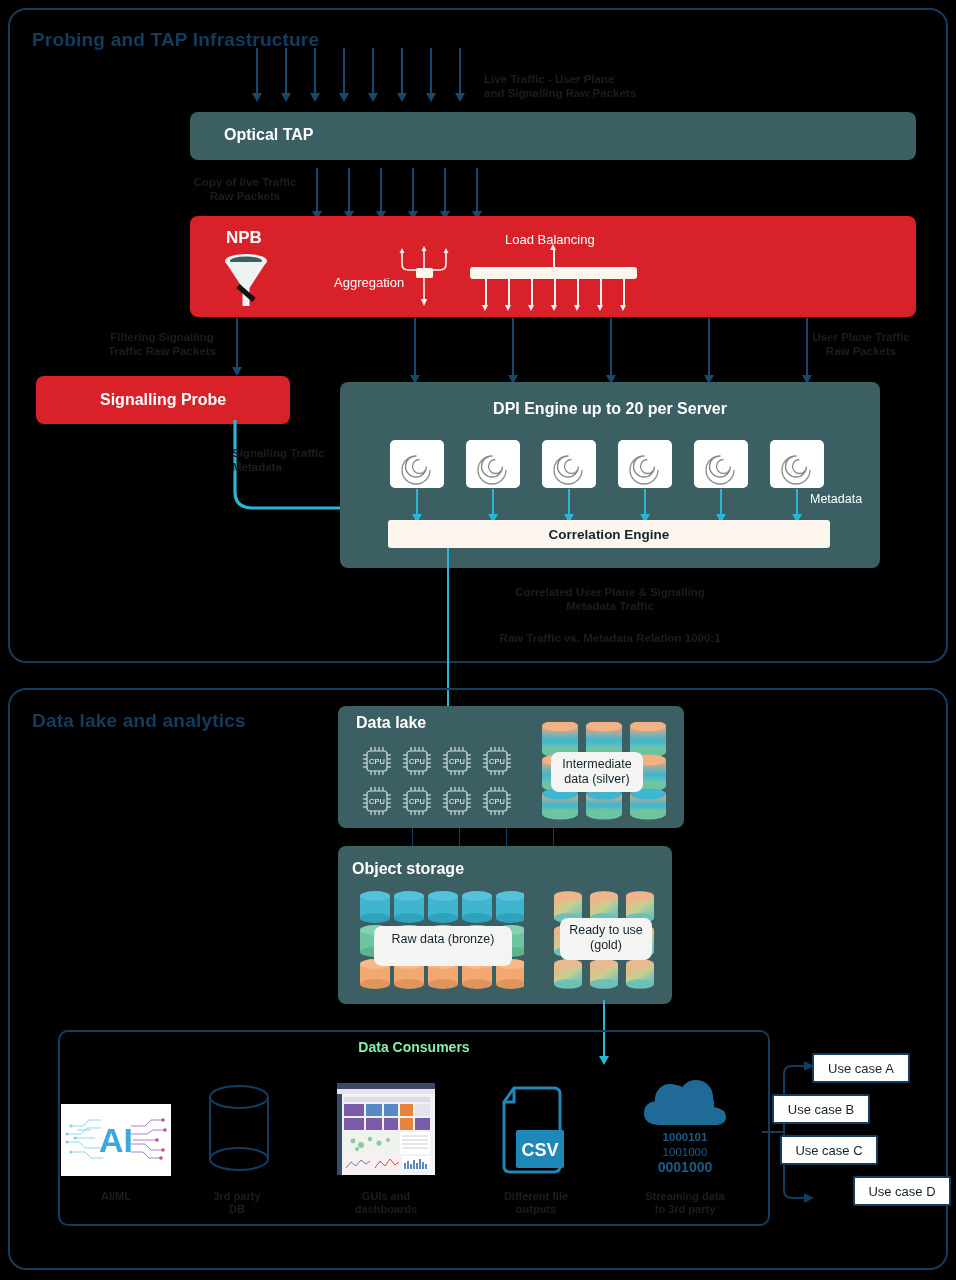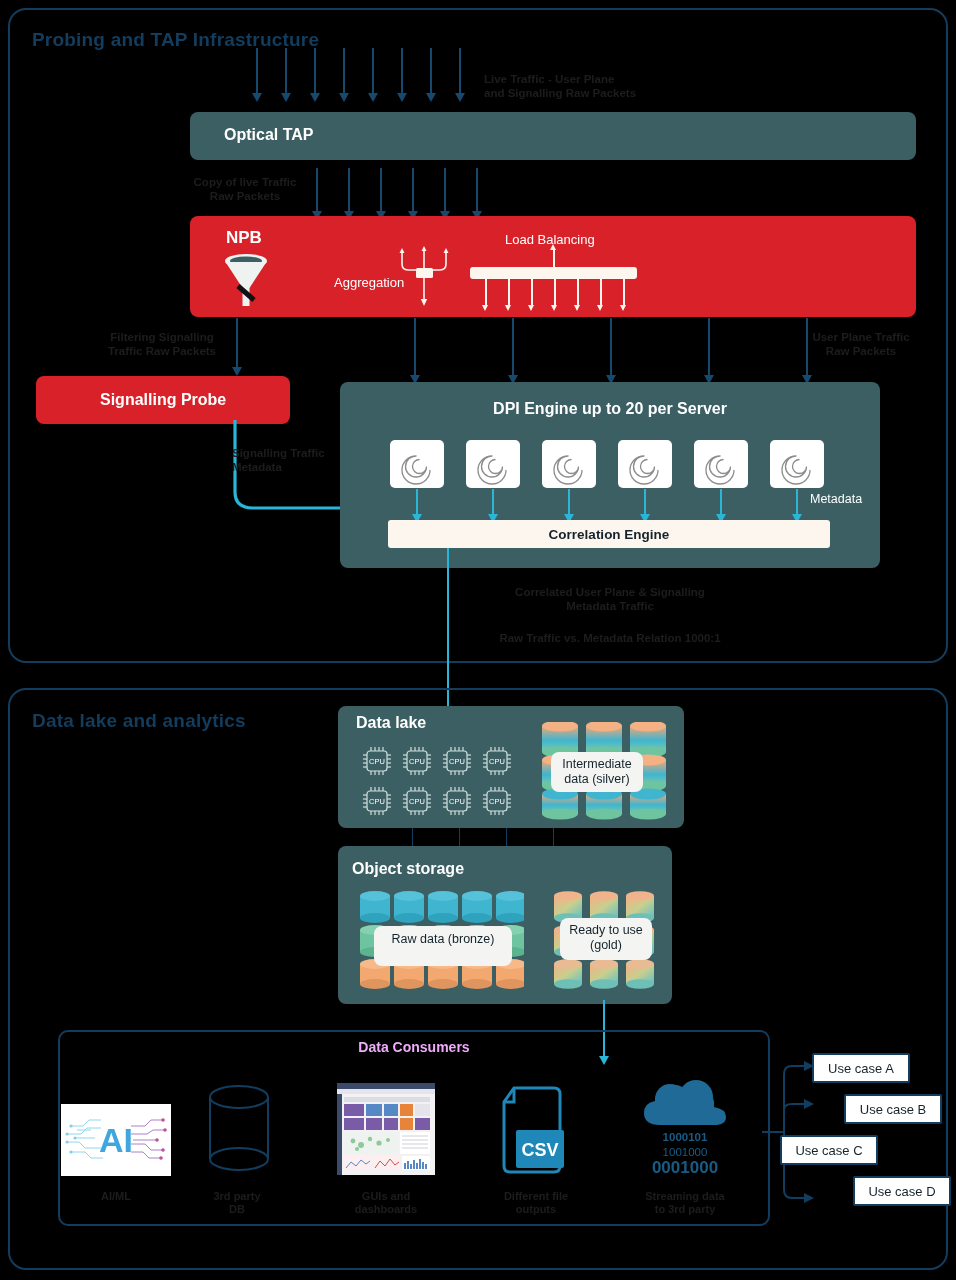--- a/index.html
+++ b/index.html
@@ -659,21 +659,21 @@
       <ellipse cx="88" cy="94" rx="14" ry="4.8" fill="#6ec0b6"></ellipse>
   </g>
 </svg>
 <div class="pill-label" style="left:560px; top:918px; width:92px; height:42px;">Ready to use
 (gold)</div>
 
 <div class="v-line" style="left:603px; top:1000px; height:42px; background:#29b6d8;"></div>
 <div class="v-arrow cyan" style="left:603px; top:1035px; height:22px;"></div>
 
 <div id="consumers-frame"></div>
-<div style="position:absolute; left:58px; top:1039px; width:712px; text-align:center; color:#f0abfc; font-size:14px; font-weight:bold;">Data Consumers</div>
+<div style="position:absolute; left:58px; top:1039px; width:712px; text-align:center; color:#86efac; font-size:14px; font-weight:bold;">Data Consumers</div>
 
 <div class="ai-img" style="left:61px; top:1104px; width:110px; height:72px;">
   <svg width="110" height="72" viewBox="0 0 110 72">
     <rect width="110" height="72" fill="#ffffff"></rect>
     <g stroke="#7fd0e8" stroke-width="1" fill="none" opacity="0.85">
       <path d="M6 30 L20 30 L26 24 L40 24"></path>
         <path d="M6 38 L18 38 L24 44 L40 44"></path>
       <path d="M10 22 L22 22 L28 16 L40 16"></path>
         <path d="M10 48 L24 48 L30 54 L42 54"></path>
       <path d="M14 34 L34 34"></path>
@@ -774,40 +774,40 @@
 <div class="consumer-label" style="left:481px; top:1190px;">Different file
 outputs</div>
 
 <svg class="abs" style="left:640px; top:1079px;" width="90" height="52" viewBox="0 0 90 52">
   <path d="M20 46 Q4 46 4 34 Q4 24 15 22 Q16 8 30 6 Q42 4 48 14 Q56 6 66 12 Q76 18 74 28 Q86 30 86 38 Q86 46 74 46 Z" fill="#1f6a96"></path>
   <circle cx="30" cy="20" r="15" fill="#1f6a96"></circle>
   <circle cx="56" cy="18" r="17" fill="#1f6a96"></circle>
 </svg>
 <div style="position:absolute; left:640px; top:1130px; width:90px; text-align:center; color:#1a5b84; font-size:11.5px; font-weight:bold; line-height:15px;">1000101</div>
 <div style="position:absolute; left:640px; top:1145px; width:90px; text-align:center; color:#1a5b84; font-size:11.5px; font-weight:normal; line-height:15px;">1001000</div>
-<div style="position:absolute; left:640px; top:1160px; width:90px; text-align:center; color:#1a5b84; font-size:17px; font-weight:bold; line-height:15px;">0001000</div>
+<div style="position:absolute; left:640px; top:1160px; width:90px; text-align:center; color:#1a5b84; font-size:14px; font-weight:bold; line-height:15px;">0001000</div>
 <div class="consumer-label" style="left:630px; top:1190px;">Streaming data
 to 3rd party</div>
 
 <svg class="abs" style="left:762px; top:1052px;" width="70" height="160" viewBox="0 0 70 160">
   <line x1="0" y1="80" x2="22" y2="80" stroke="#123d5e" stroke-width="2"></line>
   <path d="M22 80 L22 22 Q22 14 30 14 L46 14" stroke="#123d5e" stroke-width="2" fill="none"></path>
   <path d="M22 80 L22 58 Q22 52 30 52 L46 52" stroke="#123d5e" stroke-width="2" fill="none"></path>
   <path d="M22 80 L22 102 Q22 108 30 108 L46 108" stroke="#123d5e" stroke-width="2" fill="none"></path>
   <path d="M22 80 L22 138 Q22 146 30 146 L46 146" stroke="#123d5e" stroke-width="2" fill="none"></path>
   <polygon points="52,14 42,9 42,19" fill="#123d5e"></polygon>
   <polygon points="52,52 42,47 42,57" fill="#123d5e"></polygon>
   <polygon points="52,108 42,103 42,113" fill="#123d5e"></polygon>
   <polygon points="52,146 42,141 42,151" fill="#123d5e"></polygon>
 </svg>
 
 <div class="usecase" style="left:812px; top:1053px;">
   <span>Use case A</span>
 </div>
-<div class="usecase" style="left:844px; top:1094px;">
+<div class="usecase" style="left:772px; top:1094px;">
   <span>Use case B</span>
 </div>
 <div class="usecase" style="left:780px; top:1135px;">
   <span>Use case C</span>
 </div>
 <div class="usecase" style="left:812px; top:1176px;margin-left:41px;">
   <span>Use case D</span>
 </div>
 
 </body></html>

